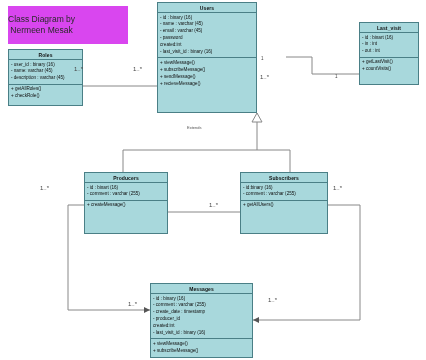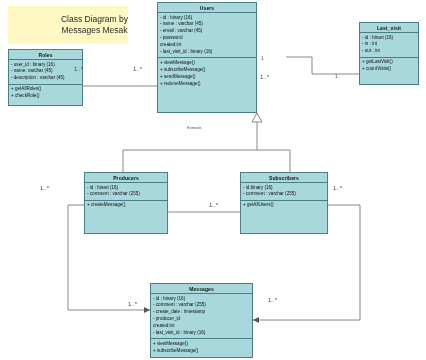--- a/index.html
+++ b/index.html
@@ -8,22 +8,22 @@
     background:#ffffff;
     font-family:"Liberation Sans",sans-serif;
     overflow:hidden;
     position:relative;
   }
   #canvas{position:absolute;left:0;top:0;width:426px;height:360px;}
   svg.lines{position:absolute;left:0;top:0;width:426px;height:360px;overflow:visible;}
 
   .title-box{
     position:absolute;
-    background:#fef9c3;
-    display:flex;align-items:center;justify-content:flex-end;
+    background:#d946ef;
+    display:flex;align-items:center;justify-content:flex-start;
     text-align:center;
     color:#2a2a2a;
     line-height:1.25;
   }
   .title-box span{display:block;}
 
   .umlclass{
     position:absolute;
     background:#a8d8dc;
     border:1px solid #4a7f86;
@@ -98,21 +98,21 @@
 
     <polygon points="257,113 252,122 262,122" fill="#ffffff" stroke="#888888" stroke-width="1"></polygon>
 
     <polygon points="150,310 144,307 144,313" fill="#555555"></polygon>
     <polygon points="253,320 259,317 259,323" fill="#555555"></polygon>
   </svg>
 
   <div class="title-box" style="left:8px;top:6px;width:120px;height:38px;font-size:8.5px;">
     <div>
       <span>Class Diagram by</span>
-      <span>Messages Mesak</span>
+      <span>Nermeen Mesak</span>
     </div>
   </div>
 
   <div class="umlclass" style="left:8px;top:49px;width:75px;height:57px;">
     <div class="cname">Roles</div>
     <div class="attrs">
       <div class="row">- user_id : binary (16)</div>
       <div class="row">- name: varchar (45)</div>
       <div class="row">- description : varchar (45)</div>
     </div>

